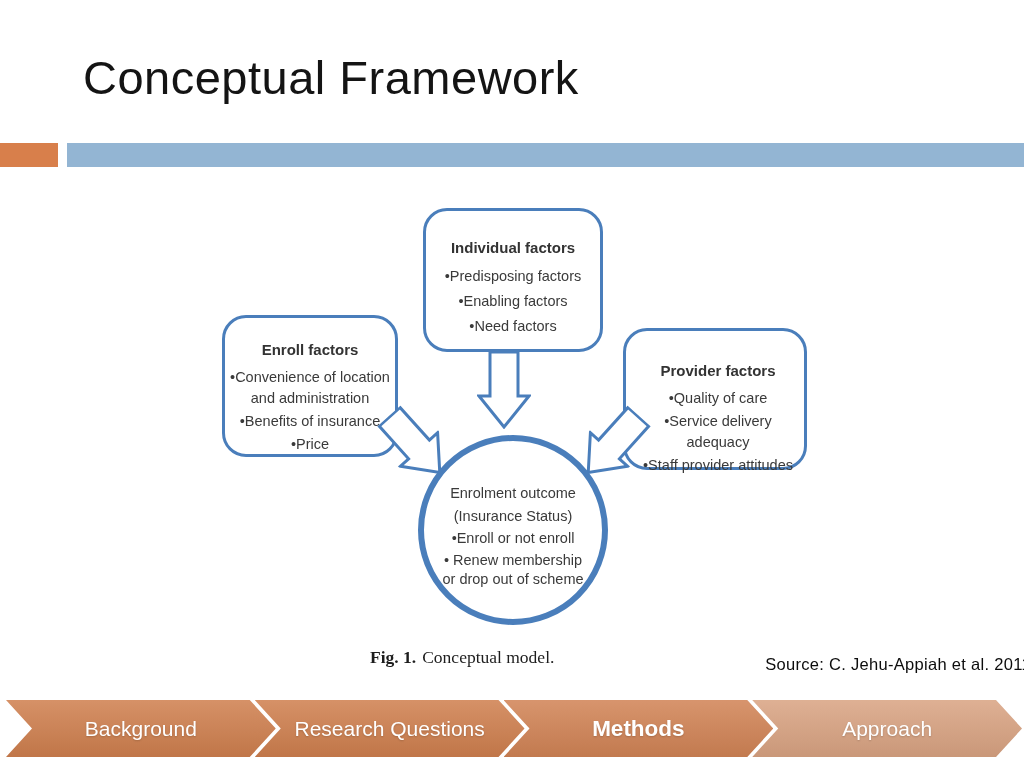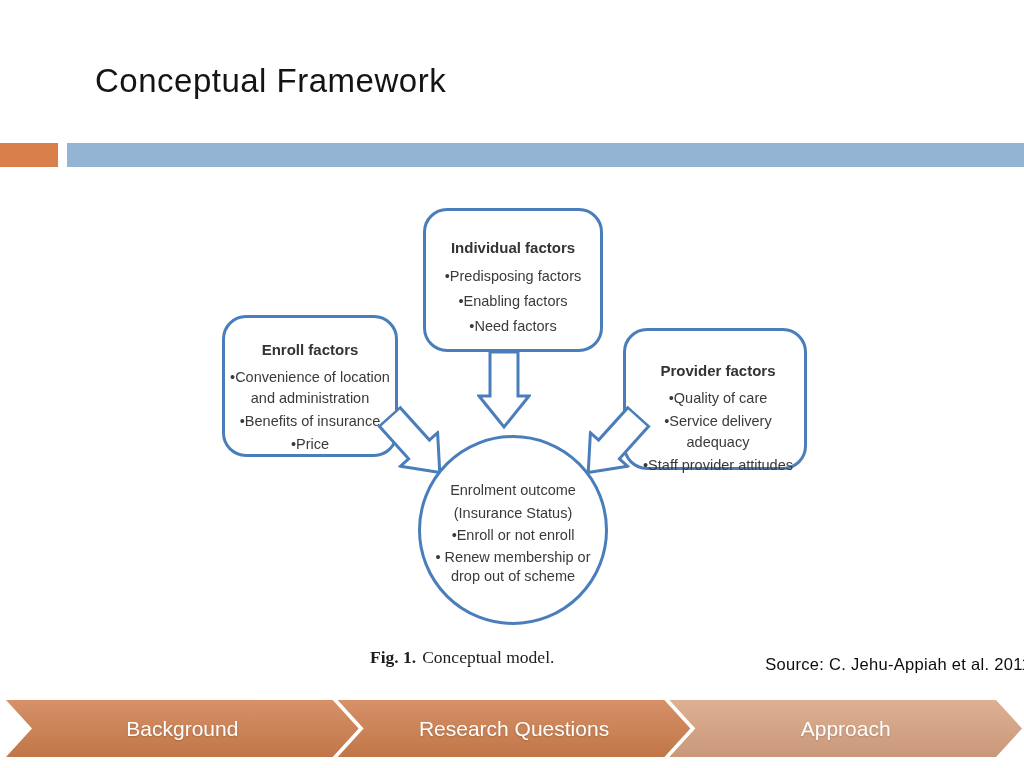--- a/index.html
+++ b/index.html
@@ -2,43 +2,43 @@
 <html><head>
 <meta charset="utf-8">
 <style>
   html,body{margin:0;padding:0;background:#888;}
   .slide{
     position:relative;width:1024px;height:768px;background:#ffffff;
     overflow:hidden;font-family:"Liberation Sans",sans-serif;
   }
   
   .slide-title{
-    position:absolute;left:83px;top:50px;margin:12px;
-    font-size:33px;font-weight:400;color:#141414;letter-spacing:0.5px;
+    position:absolute;left:83px;top:50px;margin:0;
+    font-size:47px;font-weight:400;color:#141414;letter-spacing:0.5px;
     font-family:"Liberation Sans",sans-serif;
   }
   
   .band-orange{position:absolute;left:0;top:143px;width:58px;height:24px;}
   .band-blue{position:absolute;left:67px;top:143px;width:957px;height:24px;}
 
   
   .fbox{
     position:absolute;box-sizing:border-box;background:#fff;
     border:3px solid #4a7ebb;border-radius:24px;
     color:#3a3a3a;text-align:center;font-size:14.5px;line-height:21px;
   }
   .fbox .bhead{font-weight:700;font-size:15px;margin-bottom:7px;color:#333;}
   .bullet-line{margin:0 0 2px 0;}
   .box-individual{left:423px;top:208px;width:180px;height:144px;padding:26px 4px 9px 4px;}
   .box-individual .bullet-line{line-height:23px;}
   .box-scheme{left:222px;top:315px;width:176px;height:142px;padding:21px 4px 0 4px;}
   .box-provider{left:623px;top:328px;width:184px;height:142px;padding:29px 2px 0 8px;}
   .outcome-circle{
     position:absolute;left:418px;top:435px;width:190px;height:190px;
-    box-sizing:border-box;border:3px solid #22c55e;border-radius:50%;
+    box-sizing:border-box;border:6px solid #22c55e;border-radius:50%;
     background:#fff;color:#3a3a3a;text-align:center;font-size:14.5px;line-height:19px;
     padding:42px 14px 0 14px;
   }
   .outcome-circle .bhead{margin-bottom:2px;line-height:21px;}
   .outcome-circle .bullet-line{margin-bottom:3px;}
 
   
   .block-arrow{position:absolute;width:54px;height:78px;}
   .block-arrow polygon{fill:#ffffff;stroke:#4a7ebb;stroke-width:3;}
   .arrow-top{left:477px;top:351px;}
@@ -135,18 +135,21 @@
 
   <div class="source-credit">Source: C. Jehu-Appiah et al. 2011</div>
 
   <div class="nav">
     <div class="chev" style="background-color: rgb(207, 127, 78);">
       <span class="chev-label">Background</span>
     </div>
     <div class="chev" style="background-color: rgb(207, 127, 78);">
       <span class="chev-label">Research Questions</span>
     </div>
+    <div class="chev active" style="background-color: rgb(209, 131, 85);">
+      <span class="chev-label">Methods</span>
+    </div>
     <div class="chev" style="background-color: rgb(217, 163, 130);">
       <span class="chev-label">Approach</span>
     </div>
   </div>
 
 </div>
 
 </body></html>

